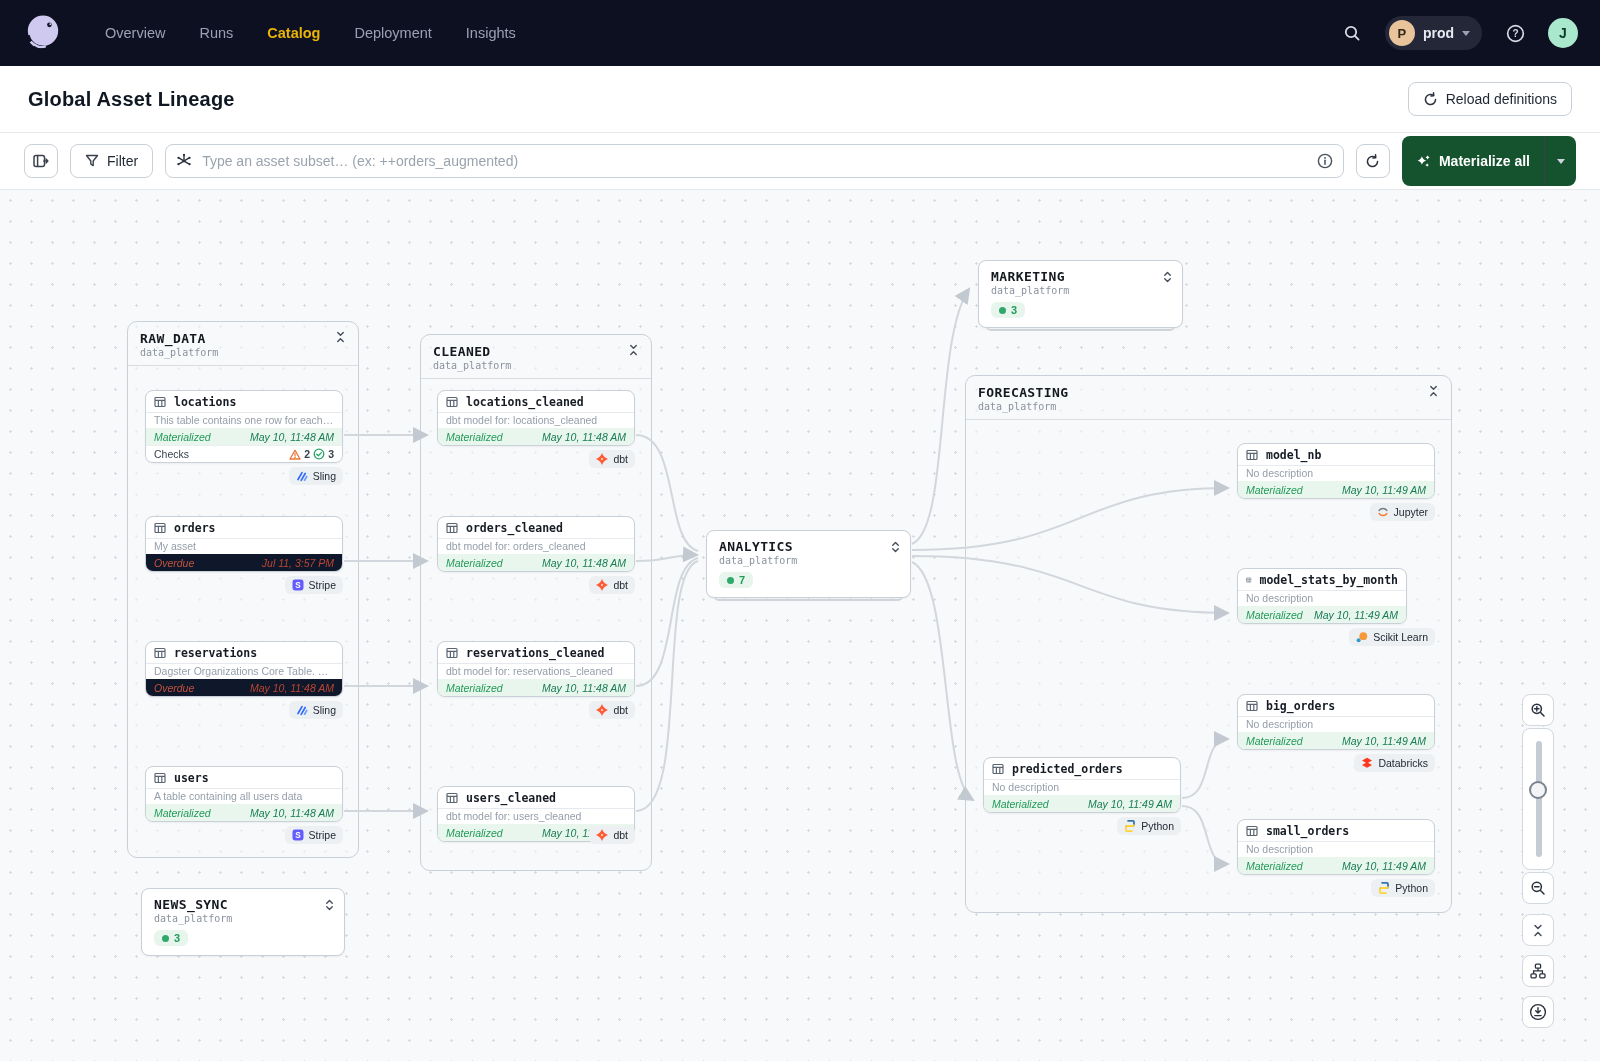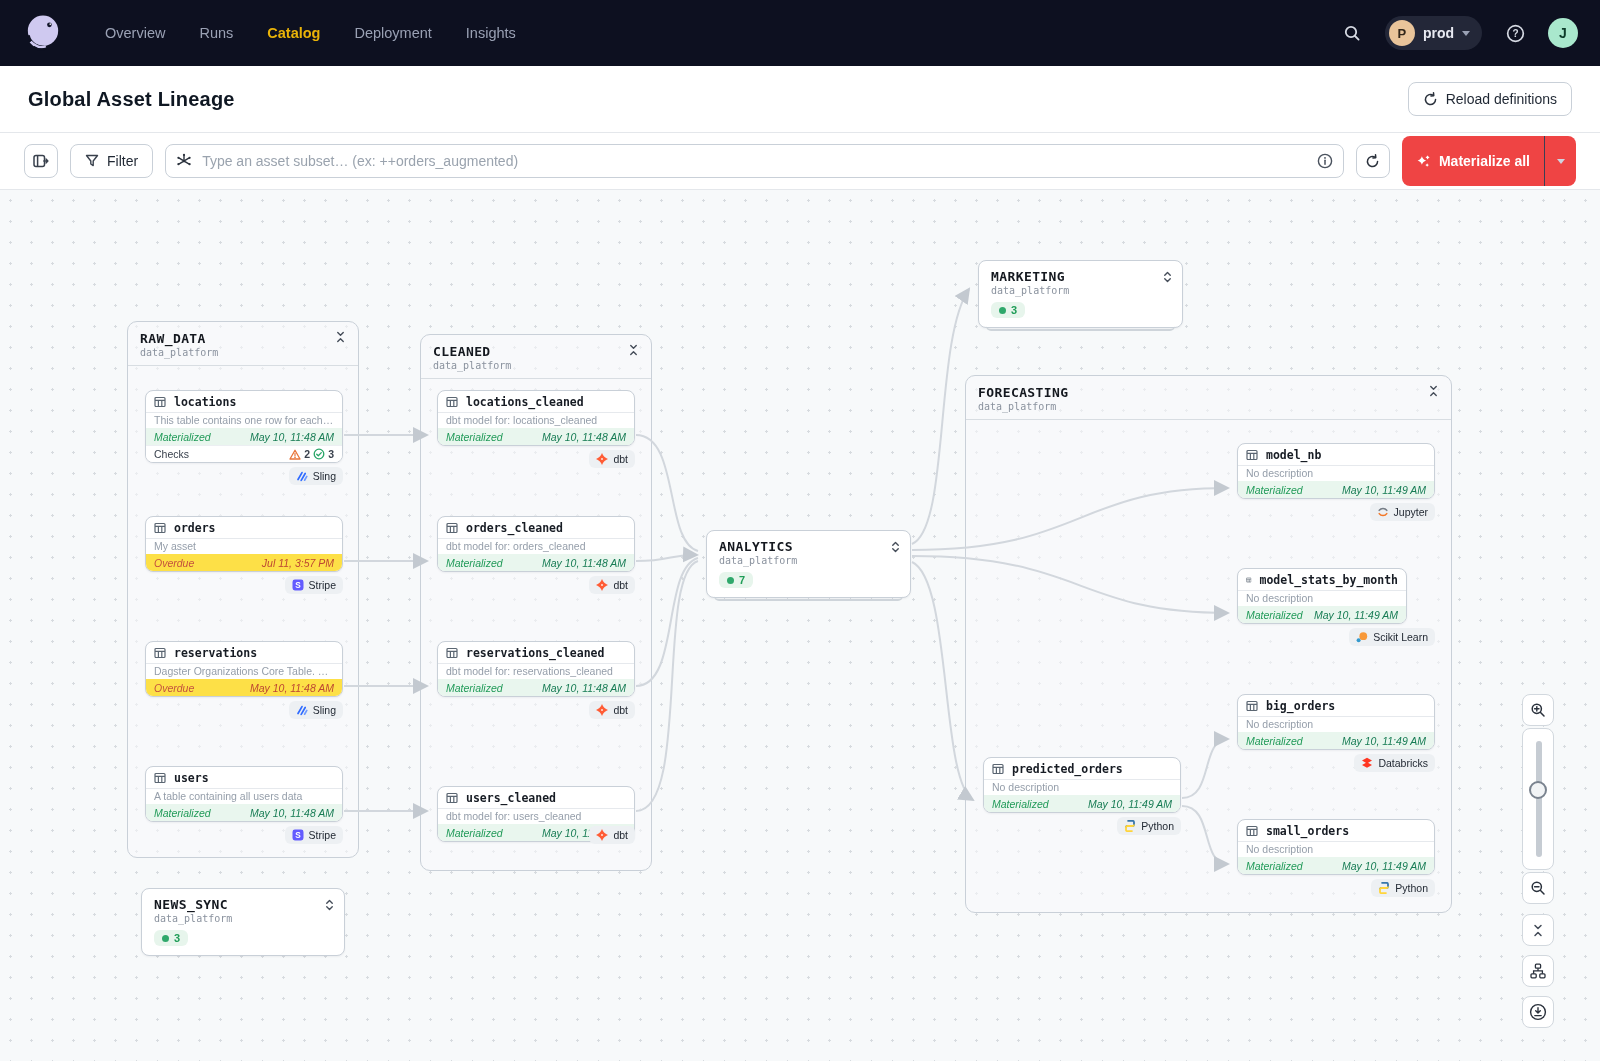--- a/index.html
+++ b/index.html
@@ -25,21 +25,21 @@
   .btn { display:inline-flex; align-items:center; gap:8px; border:1px solid #c9d0d8; background:#fff; border-radius:8px; font-size:14px; color:#1f2733; padding:0 14px; height:34px; cursor:pointer; }
 
   
   .toolbar { height:57px; background:#fff; border-bottom:1px solid #e4e7eb; display:flex; align-items:center; padding:0 24px; gap:12px; }
   .sq-btn { width:34px; height:34px; border:1px solid #c9d0d8; border-radius:8px; background:#fff; display:flex; align-items:center; justify-content:center; cursor:pointer; flex:0 0 auto; }
   .search-wrap { flex:1; position:relative; height:34px; }
   .search-wrap input { width:100%; height:34px; border:1px solid #c9d0d8; border-radius:8px; padding:0 36px 0 36px; font-size:14px; color:#1f2733; outline:none; }
   .search-wrap input::placeholder { color:#9aa3ae; }
   .search-wrap .lead-ic { position:absolute; left:11px; top:9px; }
   .search-wrap .tail-ic { position:absolute; right:11px; top:9px; cursor:pointer; }
-  .mat-btn { height:50px; display:flex; align-items:stretch; background:#ef4444; border-radius:8px; overflow:hidden; cursor:pointer; flex:0 0 auto;justify-content:flex-end; }
+  .mat-btn { height:50px; display:flex; align-items:stretch; background:#14532d; border-radius:8px; overflow:hidden; cursor:pointer; flex:0 0 auto;justify-content:flex-end; }
   .mat-main { display:flex; align-items:center; gap:8px; color:#fff; font-size:14px; font-weight:600; padding:0 14px; }
   .mat-caret { width:32px; display:flex; align-items:center; justify-content:center; border-left:1px solid #3a3f55; }
   .mat-caret .caret { border-top-color:#cfd3df; }
 
   
   .graph { position:relative; width:1600px; height:871px; background:#f7f9fa;
     background-image:radial-gradient(#d7dbdf 1.1px, transparent 1.2px); background-size:21px 21px; }
   .edges { position:absolute; left:0; top:0; z-index:2; pointer-events:none; }
   .edge { fill:none; stroke:#d2d7dd; stroke-width:2; }
 
@@ -51,21 +51,21 @@
   .card { position:absolute; z-index:3; background:#fff; border:1px solid #c9d0d8; border-radius:8px; box-shadow:0 1px 2px rgba(10,20,30,.05); }
   .stacked::after { content:""; position:absolute; left:7px; right:7px; bottom:-4px; height:3px; border-bottom:2px solid #ced4da; border-radius:0 0 6px 6px; }
 
   .asset { overflow:hidden; cursor:pointer; }
   .a-title { display:flex; align-items:center; gap:8px; padding:4px 8px; height:22px; border-bottom:1px solid #e6e9ed; }
   .a-name { font-family:"DejaVu Sans Mono", monospace; font-weight:700; font-size:11.5px; color:#171c24; }
   .a-desc { height:15px; line-height:15px; padding:0 8px; font-size:10.5px; color:#959eaa; white-space:nowrap; overflow:hidden; text-overflow:ellipsis; }
   .a-status { height:17px; display:flex; justify-content:space-between; align-items:center; padding:0 8px; font-size:10.5px;font-style:italic; }
   .a-status.ok { background:#e9f6ee; color:#209a58; }
   .a-status.ok .ts { color:#177c54; }
-  .a-status.red { background:#fde047; color:#c4523e; }
+  .a-status.red { background:#0f172a; color:#c4523e; }
   .a-status.red .ts { color:#bd4632; }
   .a-checks { height:17px; display:flex; justify-content:space-between; align-items:center; padding:0 8px; font-size:10.5px; color:#39414d; background:#fff; border-top:1px solid #eceff2; }
   .chk { display:flex; align-items:center; gap:3px; font-weight:600; color:#39414d; }
 
   .badge-row { position:absolute; z-index:3; display:flex; justify-content:flex-end; }
   .kind { display:inline-flex; align-items:center; gap:5px; background:#edf0f3; border-radius:6px; padding:3px 7px; font-size:10.5px; font-weight:400; color:#232a34; cursor:pointer; }
 
   .group-collapsed { padding:8px 12px 9px; cursor:pointer; }
   .group-collapsed .fold-ic { position:absolute; right:9px; top:10px; }
   .count-badge { display:inline-flex; align-items:center; gap:5px; background:#e7f5ec; color:#1f9d57; border-radius:6px; padding:2px 8px; font-size:11px; font-weight:600; margin-top:6px; }

